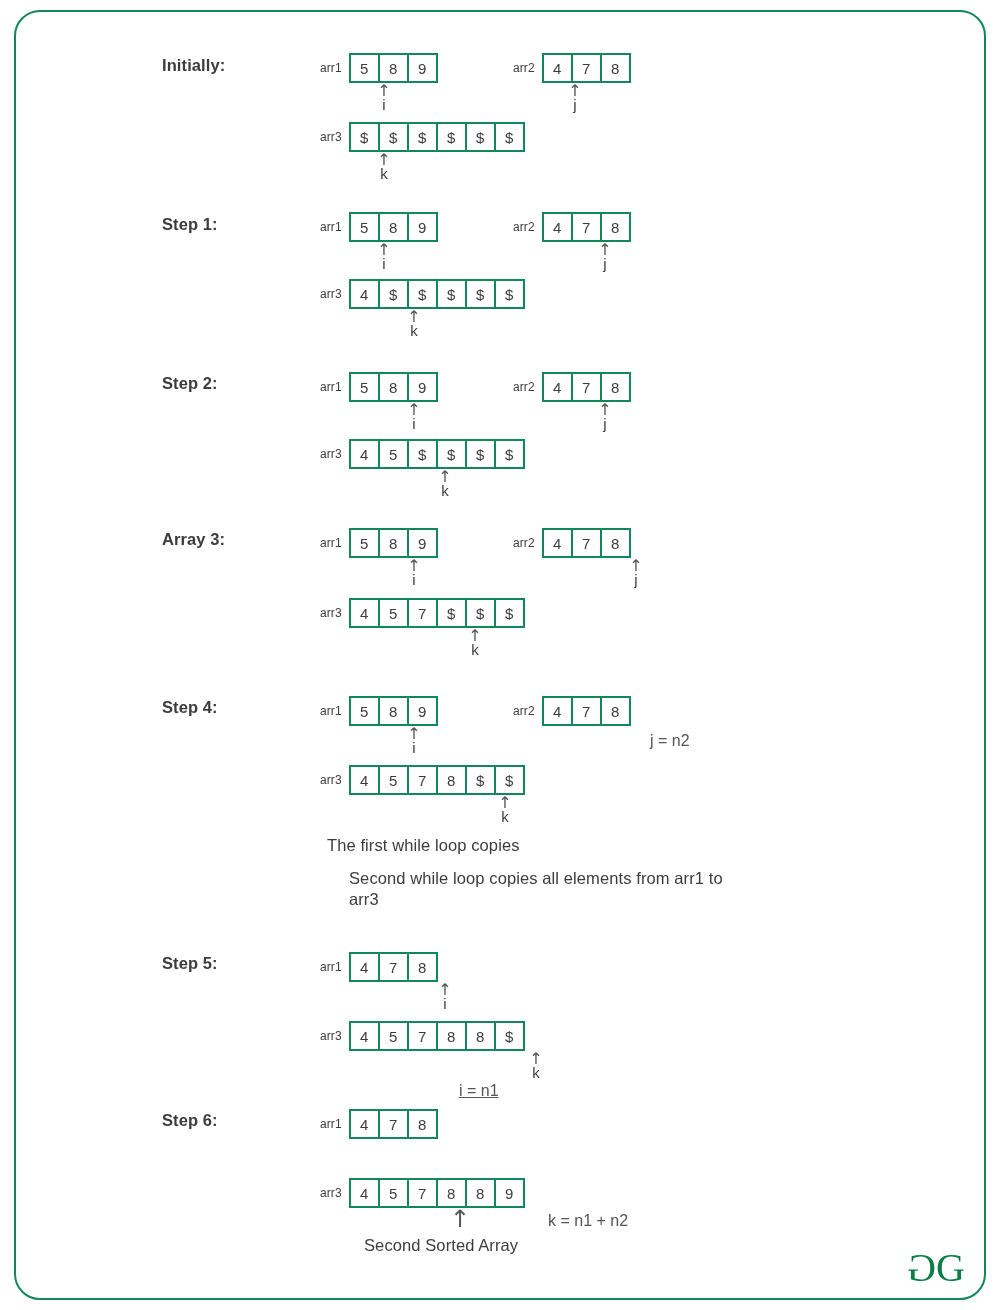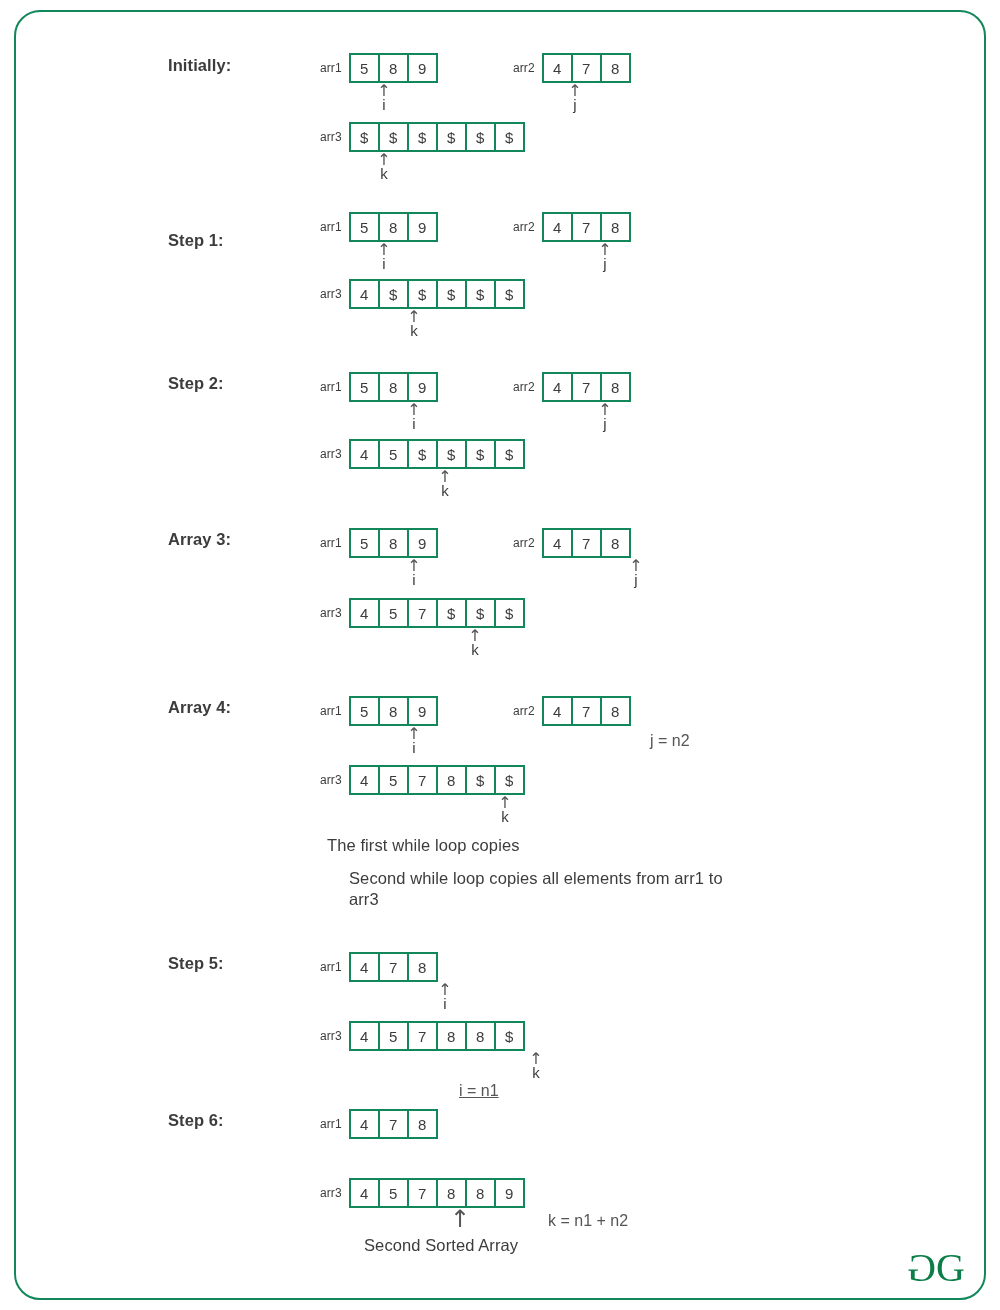--- a/index.html
+++ b/index.html
@@ -32,21 +32,20 @@
   .step {
     position: absolute;
   }
   .step-label {
     position: absolute;
     font-size: 16.5px;
     font-weight: bold;
     color: #3c3c3c;
     white-space: nowrap;
     letter-spacing: 0.1px;
-    margin-left: 6px;
   }
   .arr-row {
     position: absolute;
     display: flex;
     align-items: center;
     white-space: nowrap;
   }
   .arr-name {
     font-size: 12px;
     color: #3c3c3c;
@@ -177,21 +176,21 @@
         <span class="cell">$</span>
       </span>
     </div>
     <div class="ptr" style="left:373px; top:153px;">
       <span class="arrowglyph">↑</span>
       <span class="ptr-label">k</span>
     </div>
   </div>
 
   <div class="step">
-    <div class="step-label" style="left:162px; top:231px;">Step 1:</div>
+    <div class="step-label" style="left:162px; top:215px;">Step 1:</div>
 
     <div class="arr-row" style="left:320px; top:212px;">
       <span class="arr-name">arr1</span>
       <span class="cells">
         <span class="cell">5</span>
         <span class="cell">8</span>
         <span class="cell">9</span>
       </span>
     </div>
     <div class="ptr" style="left:373px; top:243px;">
@@ -315,21 +314,21 @@
         <span class="cell">$</span>
       </span>
     </div>
     <div class="ptr" style="left:464px; top:629px;">
       <span class="arrowglyph">↑</span>
       <span class="ptr-label">k</span>
     </div>
   </div>
 
   <div class="step">
-    <div class="step-label" style="left:162px; top:698px;">Array 4:</div>
+    <div class="step-label" style="left:162px; top:698px;">Step 4:</div>
 
     <div class="arr-row" style="left:320px; top:696px;">
       <span class="arr-name">arr1</span>
       <span class="cells">
         <span class="cell">5</span>
         <span class="cell">8</span>
         <span class="cell">9</span>
       </span>
     </div>
     <div class="ptr" style="left:403px; top:727px;">

